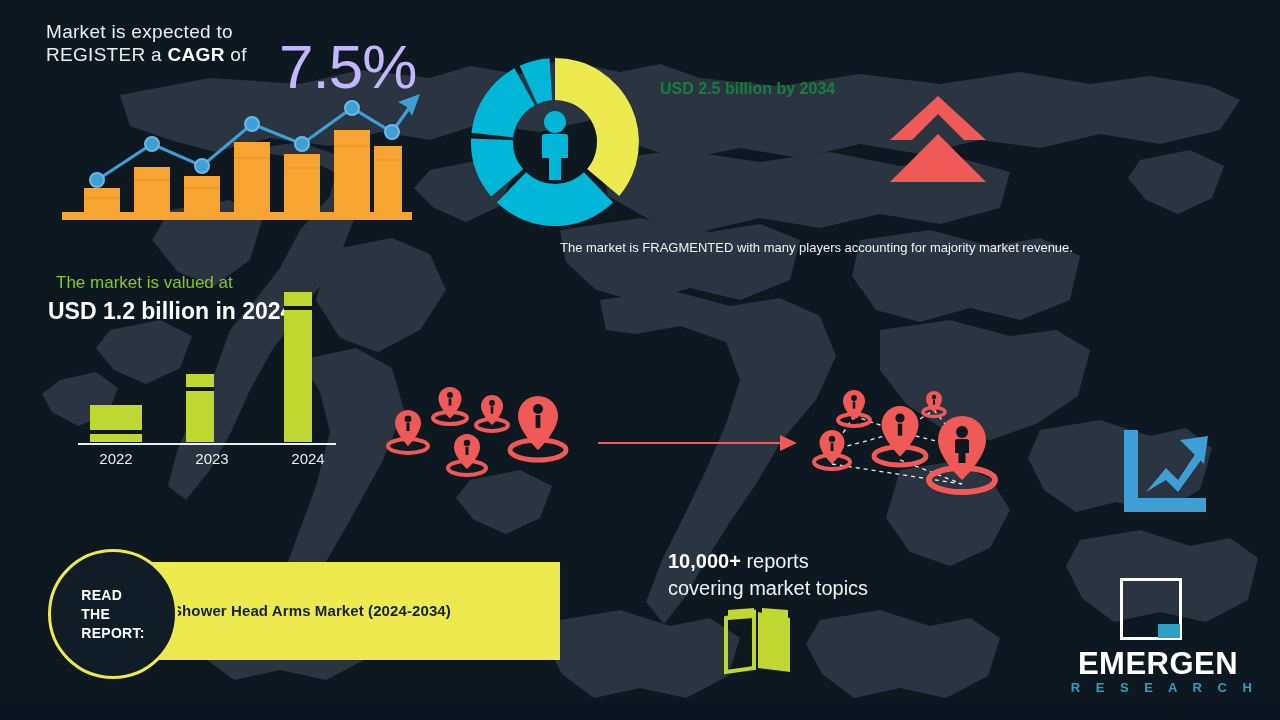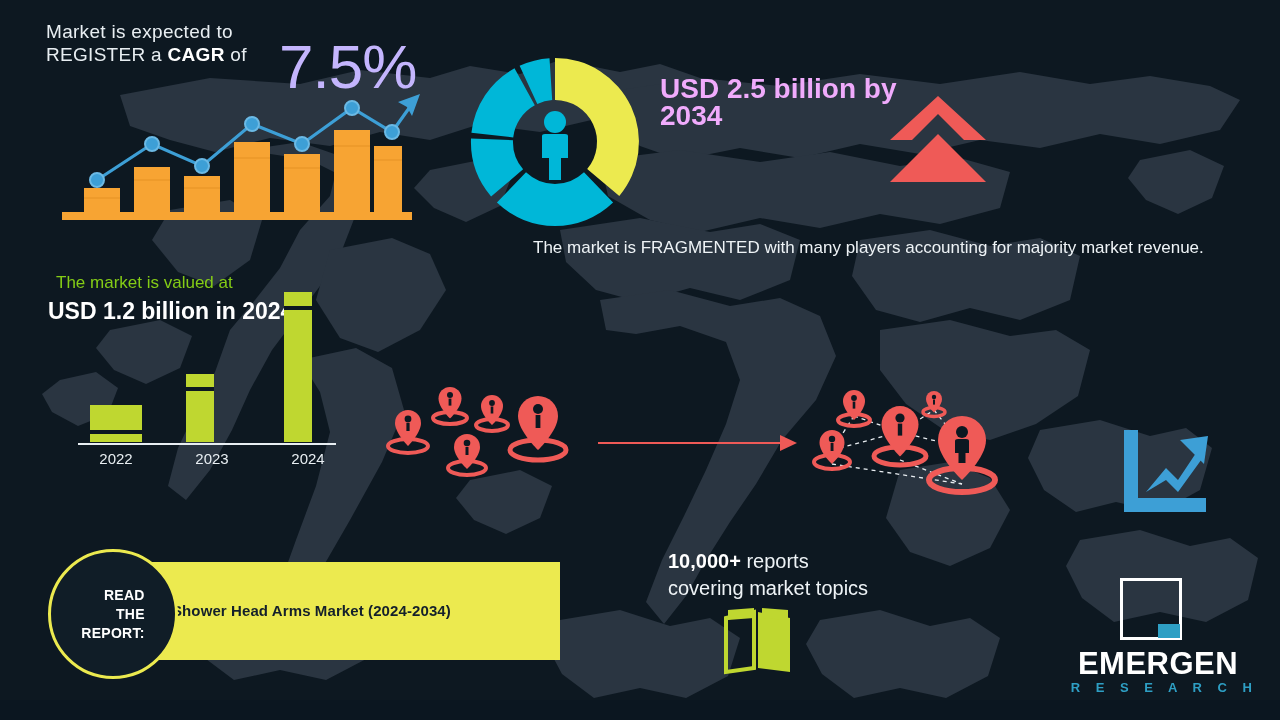--- a/index.html
+++ b/index.html
@@ -9,32 +9,32 @@
   
   #map{position:absolute;inset:0;width:1280px;height:720px;}
   #map path{fill:#2a3541;}
   #cagr-block{left:46px;top:20px;width:420px;}
   #cagr-line1{font-size:19px;line-height:23px;color:#e8eef2;letter-spacing:.3px;}
   #cagr-line2{font-size:19px;line-height:23px;color:#e8eef2;letter-spacing:.3px;}
   #cagr-line2 b{font-weight:700;color:#ffffff;}
   #cagr-value{position:absolute;left:233px;top:16px;font-size:62px;line-height:62px;color:#c4b5fd;font-weight:400;letter-spacing:-1px;}
   #forecast-block{left:660px;top:72px;width:240px;}
   #forecast-sub{font-size:17px;line-height:22px;color:#dfe7ec;}
-  #forecast-main{font-size:28px;line-height:27px;color:#f0abfc;font-weight:700;margin-top:3px;}
+  #forecast-main{font-size:16px;line-height:27px;color:#15803d;font-weight:700;margin-top:3px;}
   #valued-block{left:48px;top:272px;width:290px;}
   #valued-sub{font-size:17px;line-height:22px;color:#84cc16;margin-left:8px;}
   #valued-main{font-size:23px;line-height:29px;color:#ffffff;font-weight:700;margin-top:3px;}
-  #fragmented{left:533px;top:236px;width:690px;font-size:17px;line-height:23px;color:#eef3f6;}
+  #fragmented{left:560px;top:236px;width:690px;font-size:13px;line-height:23px;color:#eef3f6;}
   #reports-block{left:632px;top:548px;width:300px;font-size:20px;line-height:27px;color:#eef3f6;margin-left:36px;}
   #reports-block b{font-weight:700;color:#ffffff;}
   
   #cta-bar{left:140px;top:562px;width:420px;height:98px;background:#ecea4f;}
   #cta-title{position:absolute;left:32px;top:40px;font-size:15px;color:#14202b;font-weight:700;letter-spacing:.1px;}
   #cta-circle{left:48px;top:549px;width:124px;height:124px;border-radius:50%;background:#101d27;border:3px solid #ecea4f;display:flex;align-items:center;justify-content:center;}
-  #cta-circle span{color:#ffffff;font-size:14px;font-weight:700;line-height:19px;text-align:right;letter-spacing:.3px;}
+  #cta-circle span{color:#ffffff;font-size:14px;font-weight:700;line-height:19px;text-align:left;letter-spacing:.3px;}
   
   #logo{left:1058px;top:578px;width:200px;height:118px;}
   #logo-sq{position:absolute;left:62px;top:0px;width:62px;height:62px;border:3px solid #ffffff;box-sizing:border-box;}
   #logo-sq-acc{position:absolute;right:-1px;bottom:-1px;width:22px;height:14px;background:#2e9fc4;}
   #logo-name{position:absolute;left:0;top:68px;width:200px;text-align:center;color:#ffffff;font-size:31px;font-weight:700;letter-spacing:0.5px;}
   #logo-sub{position:absolute;left:0;top:102px;width:200px;text-align:right;color:#2e9fc4;font-size:13px;font-weight:700;letter-spacing:6px;}
   svg{display:block;overflow:visible;}
 </style>
 </head>
 <body>

